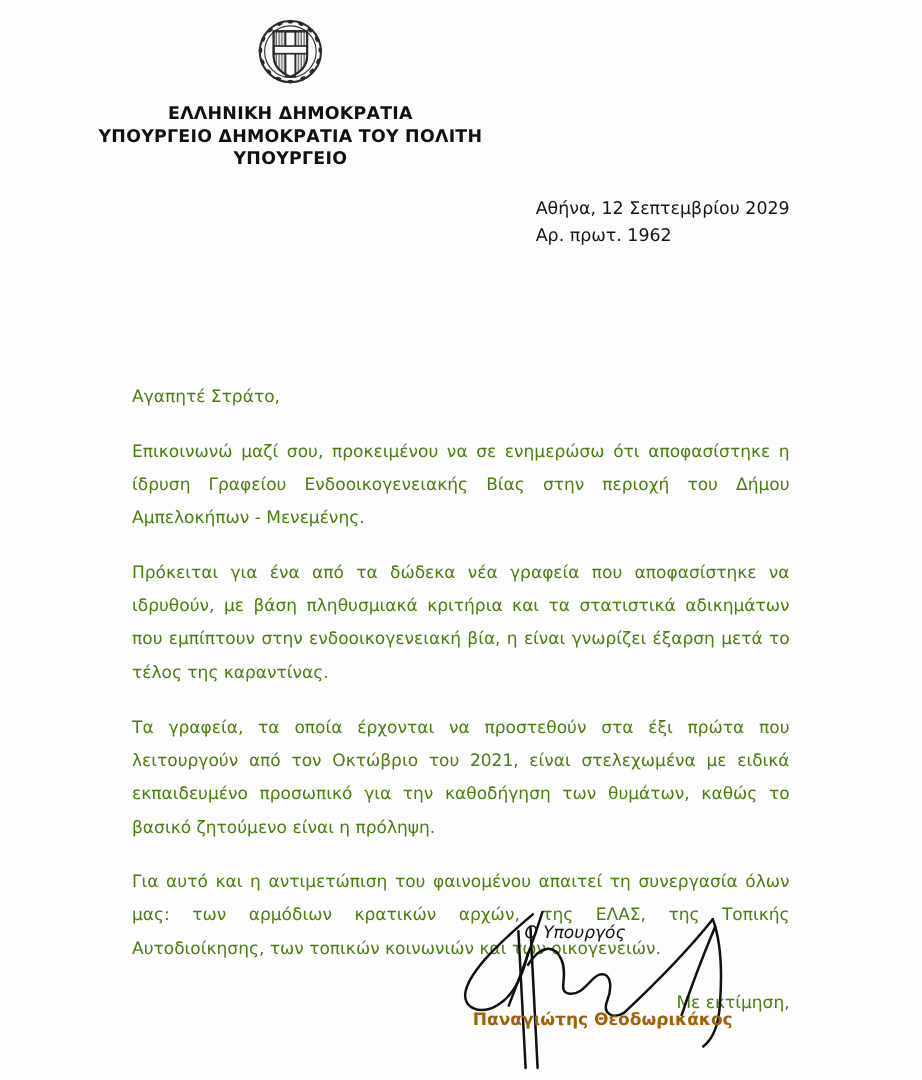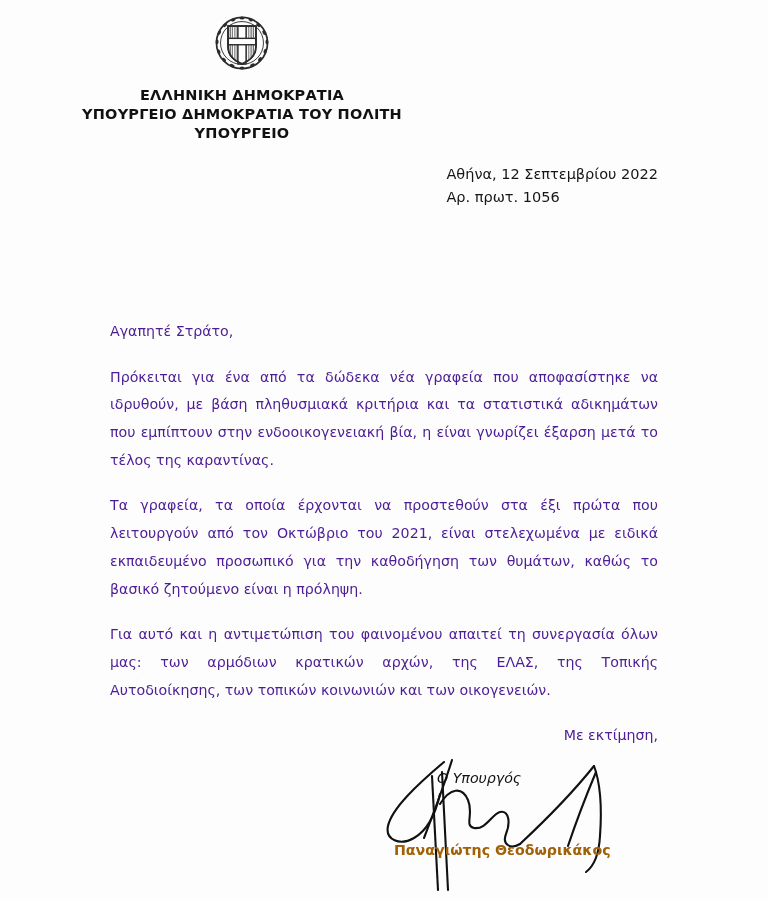--- a/index.html
+++ b/index.html
@@ -59,21 +59,21 @@
   }
 
   
   .body-copy {
     position: absolute;
     left: 110px;
     top: 318px;
     width: 548px;
     font-size: 14.2px;
     line-height: 1.95;
-    color: #4c1d95;
+    color: #4d7c0f;
   }
   .salutation {
     margin: 0 0 18px 0;
     text-align: left;
   }
   .para {
     margin: 0 0 18px 0;
     text-align: justify;
     text-justify: inter-word;
   }
@@ -189,26 +189,27 @@
       </g>
       <path d="M26 21 H74 V56 Q74 76 50 86 Q26 76 26 56 Z" fill="none" stroke="#2b2b2b" stroke-width="3"></path>
     </svg>
 
     <div class="org-line l1">ΕΛΛΗΝΙΚΗ ΔΗΜΟΚΡΑΤΙΑ</div>
     <div class="org-line l2">ΥΠΟΥΡΓΕΙΟ ΔΗΜΟΚΡΑΤΙΑ ΤΟΥ ΠΟΛΙΤΗ</div>
     <div class="org-line l3">ΥΠΟΥΡΓΕΙΟ</div>
   </div>
 
   <div class="dateblock">
-    <div>Αθήνα, 12 Σεπτεμβρίου 2022</div>
-    <div>Αρ. πρωτ. 1056</div>
+    <div>Αθήνα, 12 Σεπτεμβρίου 2029</div>
+    <div>Αρ. πρωτ. 1962</div>
   </div>
 
   <div class="body-copy">
     <p class="salutation">Αγαπητέ Στράτο,</p>
+    <p class="para">Επικοινωνώ μαζί σου, προκειμένου να σε ενημερώσω ότι αποφασίστηκε η ίδρυση Γραφείου Ενδοοικογενειακής Βίας στην περιοχή του Δήμου Αμπελοκήπων - Μενεμένης.</p>
     <p class="para">Πρόκειται για ένα από τα δώδεκα νέα γραφεία που αποφασίστηκε να ιδρυθούν, με βάση πληθυσμιακά κριτήρια και τα στατιστικά αδικημάτων που εμπίπτουν στην ενδοοικογενειακή βία, η είναι γνωρίζει έξαρση μετά το τέλος της καραντίνας.</p>
     <p class="para">Τα γραφεία, τα οποία έρχονται να προστεθούν στα έξι πρώτα που λειτουργούν από τον Οκτώβριο του 2021, είναι στελεχωμένα με ειδικά εκπαιδευμένο προσωπικό για την καθοδήγηση των θυμάτων, καθώς το βασικό ζητούμενο είναι η πρόληψη.</p>
     <p class="para">Για αυτό και η αντιμετώπιση του φαινομένου απαιτεί τη συνεργασία όλων μας: των αρμόδιων κρατικών αρχών, της ΕΛΑΣ, της Τοπικής Αυτοδιοίκησης, των τοπικών κοινωνιών και των οικογενειών.</p>
     <p class="closing">Με εκτίμηση,</p>
   </div>
 
   <div class="sign-area">
 
     <svg class="sign-ink" viewBox="0 0 300 150">
       <g fill="none" stroke="#111111" stroke-width="2.1" stroke-linecap="round" stroke-linejoin="round">

